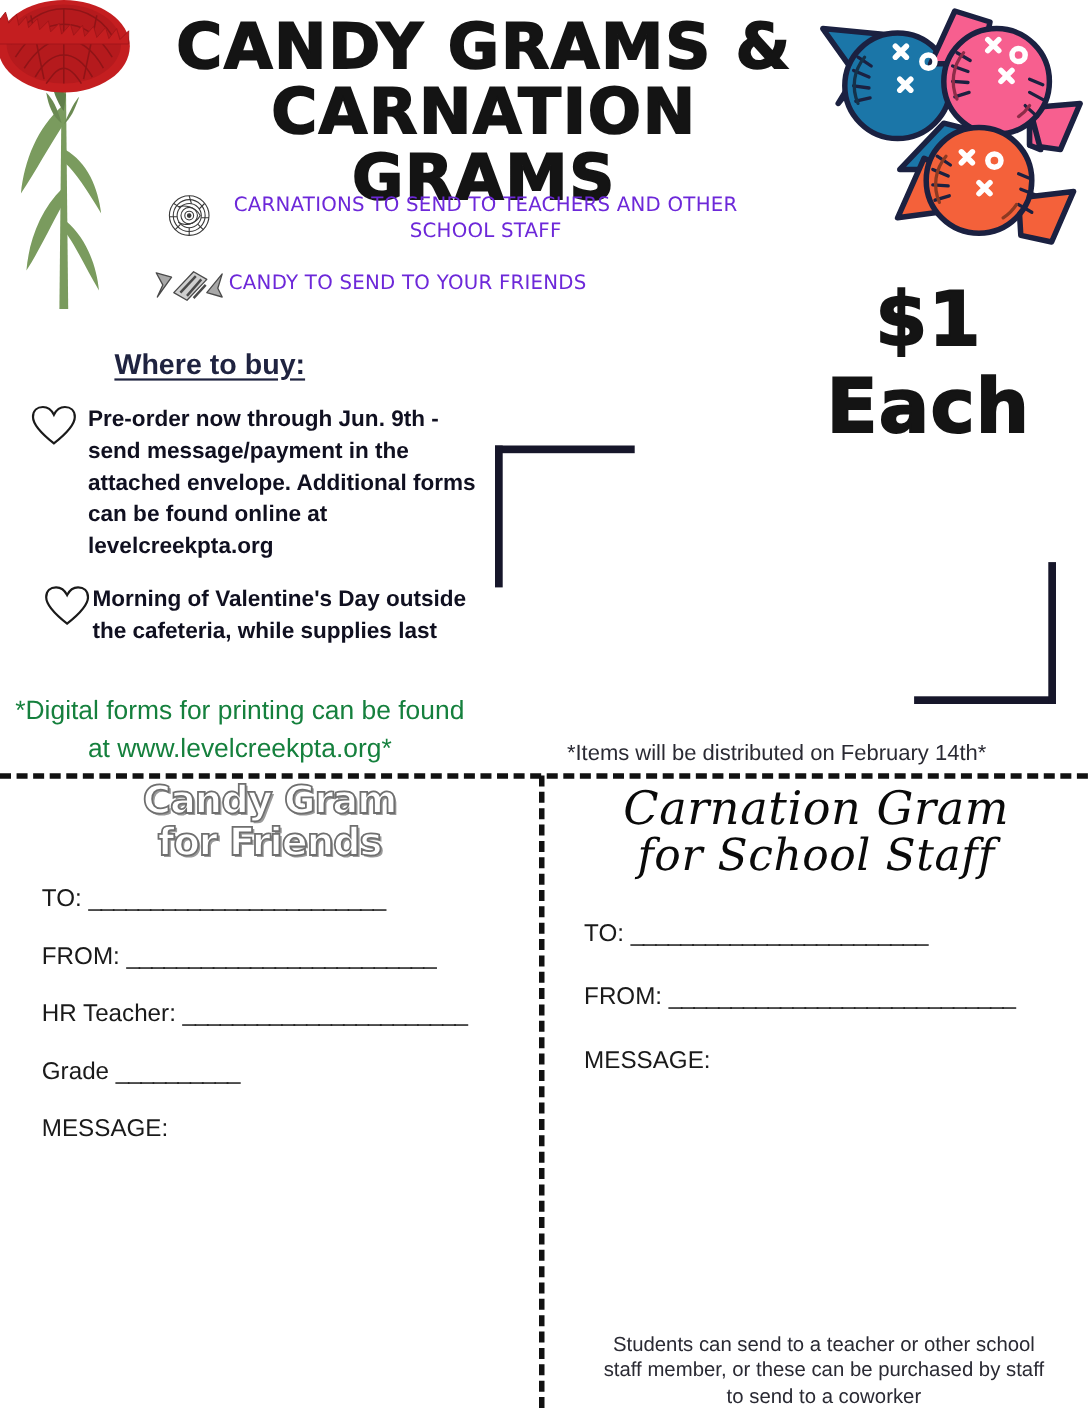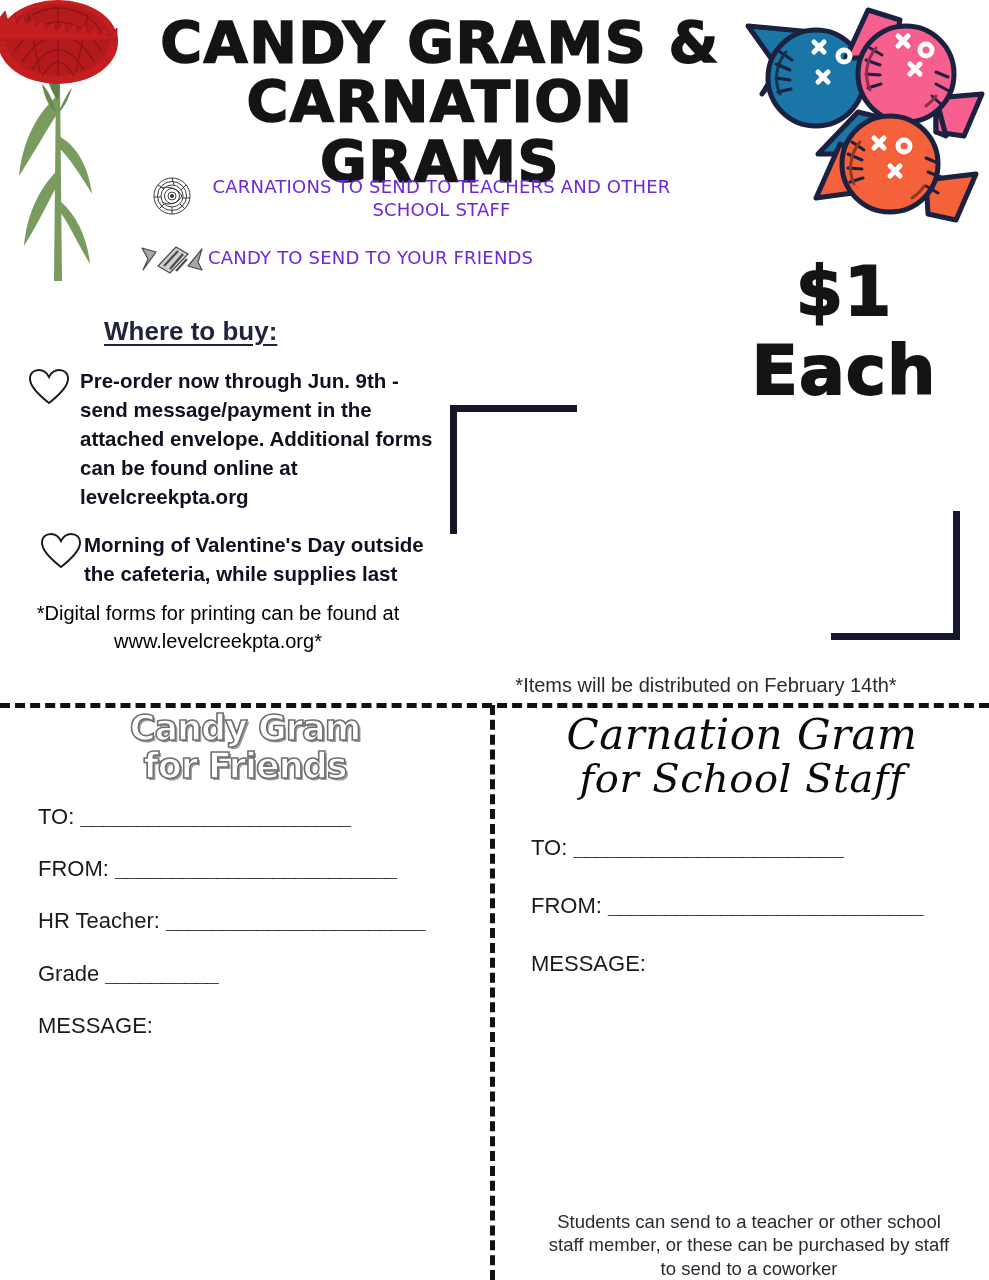--- a/index.html
+++ b/index.html
@@ -116,26 +116,26 @@
   .buy-text {
     font-size: 20.5px;
     font-weight: bold;
     line-height: 1.42;
     color: #101020;
   }
 
   #digital-forms-note {
     position: absolute;
     left: 8px;
-    top: 599px;
+    top: 630px;
     width: 420px;
     text-align: center;
-    font-size: 20px;
+    font-size: 24px;
     line-height: 1.42;
-    color: #000000;
+    color: #15803d;
   }
 
   
   #callout {
     position: absolute;
     left: 450px;
     top: 405px;
     width: 512px;
     height: 235px;
   }
@@ -229,21 +229,21 @@
   .field-row {
     font-size: 22px;
     line-height: 1.2;
     color: #1a1a1a;
     white-space: nowrap;
   }
   #coupon-candy .field-list { padding-left: 38px; }
   #coupon-candy .field-row { margin-bottom: 26px; }
   #coupon-carnation .field-list { padding-left: 36px; margin-top: 34px; }
   #coupon-carnation .field-row { margin-bottom: 32px; }
-  .field-blank { letter-spacing: -1px; font-weight: bold; }
+  .field-blank { letter-spacing: -1px; }
 
   #carnation-coupon-note {
     position: absolute;
     left: 44px;
     top: 500px;
     width: 420px;
     text-align: center;
     font-size: 18.5px;
     line-height: 1.27;
     color: #2a2a33;

